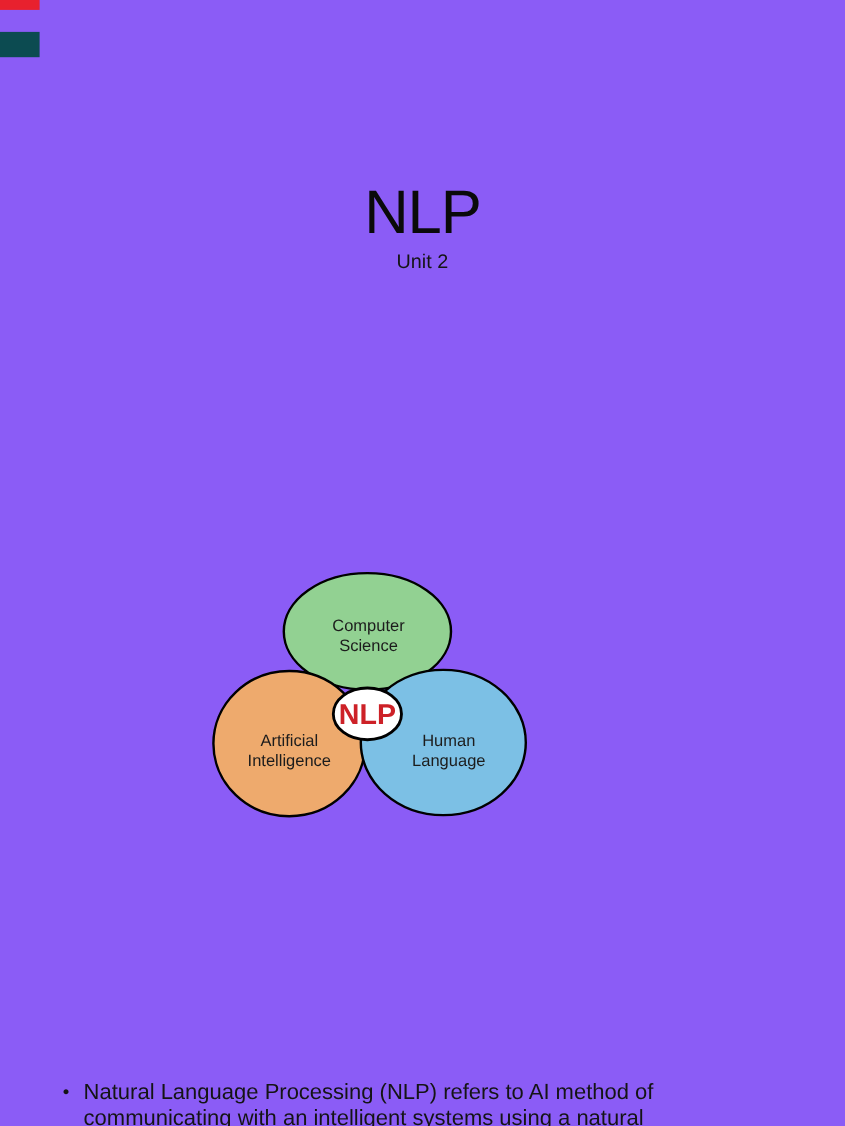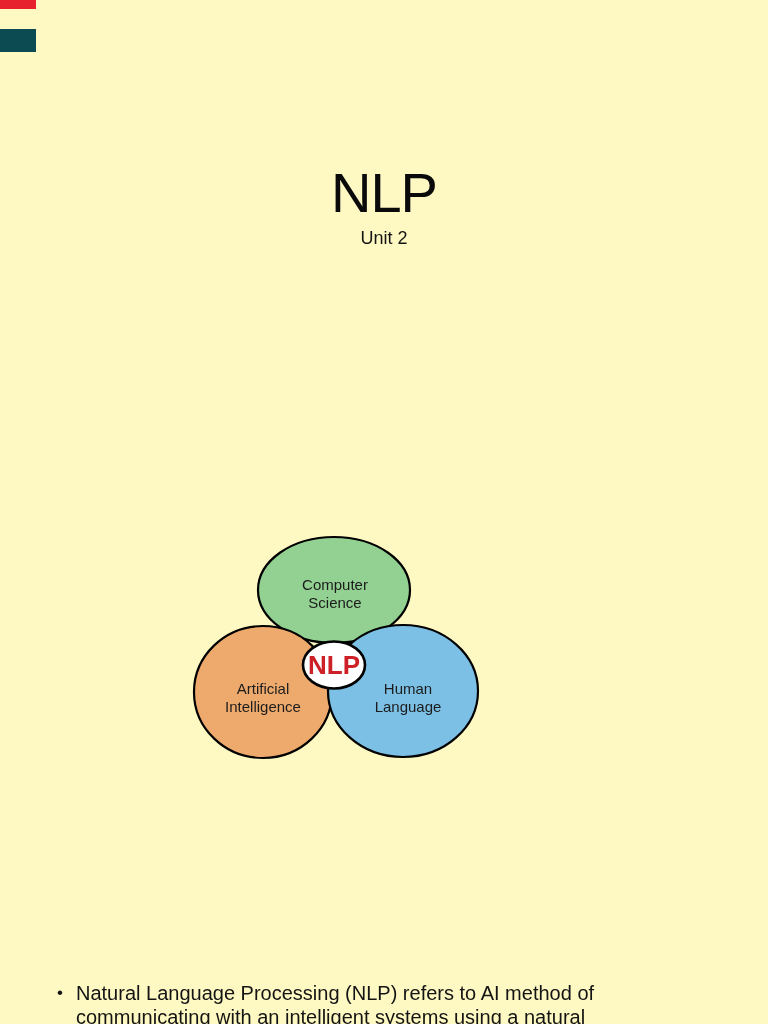--- a/index.html
+++ b/index.html
@@ -1,20 +1,20 @@
 <!DOCTYPE html>
 <html><head>
 <meta charset="utf-8">
 <style>
   html, body { margin: 0; padding: 0; background: #ffffff; }
   .page {
     position: relative;
     width: 768px;
     height: 1024px;
-    background: #fef9c3;
+    background: #8b5cf6;
     overflow: hidden;
     font-family: "Liberation Sans", "DejaVu Sans", sans-serif;
     color: #1b1b1b;
   }
   .edge-marker { position: absolute; left: 0; }
   .edge-marker.red  { top: 0;    width: 36px; height: 9px;  }
   .edge-marker.dark { top: 29px; width: 36px; height: 23px; }
 
   .slide-title {
     position: absolute;
@@ -29,21 +29,21 @@
   .slide-subtitle {
     position: absolute;
     top: 228px; left: 0; width: 768px;
     text-align: center;
     font-size: 18px;
     color: #141414;
   }
 
   .venn-wrap {
     position: absolute;
-    left: 175px; top: 520px;
+    left: 175px; top: 504px;
     width: 320px; height: 256px;
   }
   .venn-label {
     font-family: "Liberation Sans", "DejaVu Sans", sans-serif;
     font-size: 15px;
   }
   .venn-center-label {
     font-family: "Liberation Sans", "DejaVu Sans", sans-serif;
     font-size: 26px;
     font-weight: 700;

